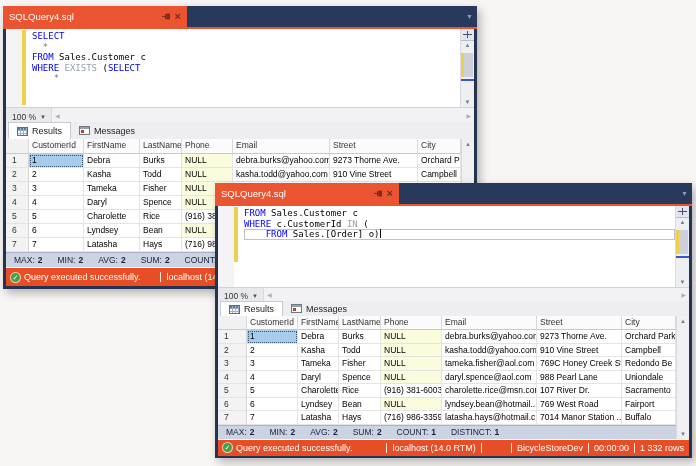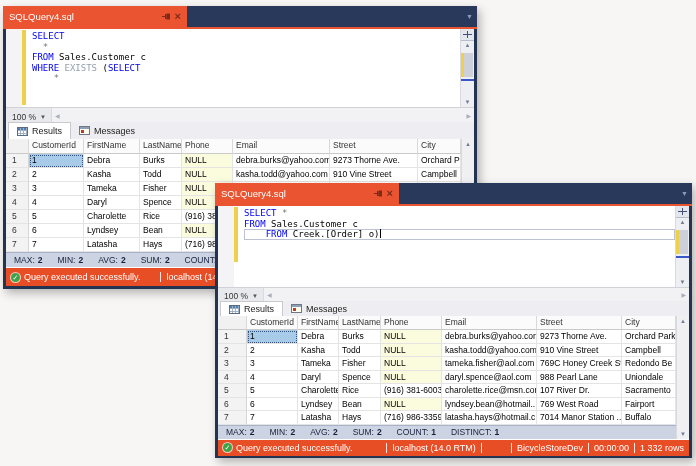--- a/index.html
+++ b/index.html
@@ -280,23 +280,23 @@
       <span class="closeicon">×</span>
     </div>
     <span class="tabchev">▼</span>
   </div>
   <div class="accentline"></div>
   <div class="body">
     <div class="editor">
       <div class="ed-margin"></div>
       <div class="ed-changebar"></div>
       <div class="ed-code">
-          <div class="code-line"><span class="tok-k">SELECT</span><span class="tok-p"> </span><span class="tok-o">*</span></div>
           <div class="code-line"><span class="tok-k">FROM</span><span class="tok-p"> Sales.Customer c</span></div>
-          <div class="code-line cur"><span class="tok-p">    </span><span class="tok-k">FROM</span><span class="tok-p"> Creek.[Order] o)</span><span class="caret"></span></div>
+          <div class="code-line"><span class="tok-k">WHERE</span><span class="tok-p"> c.CustomerId </span><span class="tok-g">IN</span><span class="tok-p"> (</span></div>
+          <div class="code-line cur"><span class="tok-p">    </span><span class="tok-k">FROM</span><span class="tok-p"> Sales.[Order] o)</span><span class="caret"></span></div>
         </div>
       <div class="ed-vscroll">
         <div class="splitbtn"></div>
         <span class="sarrow">▲</span>
         <div class="ed-track">
           <div class="ed-thumb"></div>
           <div class="ed-ymark"></div>
           <div class="ed-bluemark"></div>
         </div>
         <span class="sarrow">▼</span>

